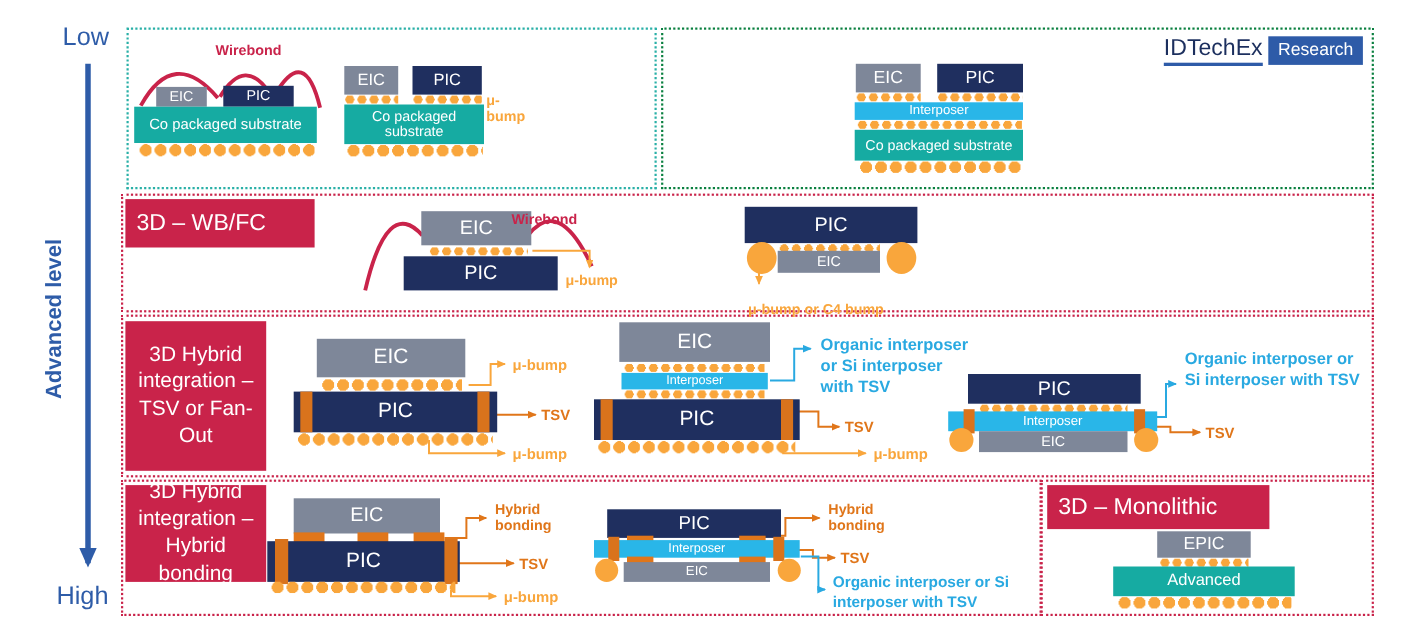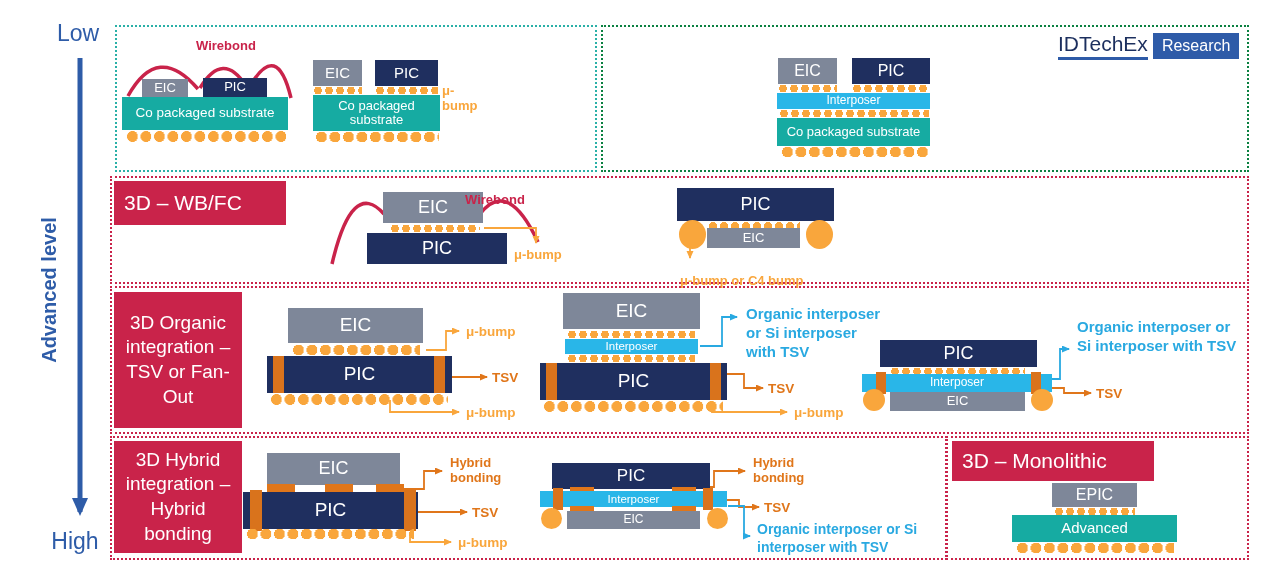--- a/index.html
+++ b/index.html
@@ -89,22 +89,22 @@
   <div class="axis-word" style="left:42px;top:528px;width:66px;">High</div>
 
   <div class="box bd-teal" style="left:115px;top:25px;width:478px;height:143px;"></div>
   <div class="box bd-green" style="left:601px;top:25px;width:644px;height:143px;"></div>
   <div class="box bd-crimson" style="left:110px;top:176px;width:1135px;height:104px;"></div>
   <div class="box bd-crimson" style="left:110px;top:286px;width:1135px;height:144px;"></div>
   <div class="box bd-crimson" style="left:110px;top:436px;width:833px;height:120px;"></div>
   <div class="box bd-crimson" style="left:946px;top:436px;width:299px;height:120px;"></div>
 
   <div class="badge bg-crimson nowrap" style="left:114px;top:181px;width:162px;height:44px;font-size:21px;padding-left:10px;">3D – WB/FC</div>
-  <div class="badge bg-crimson" style="left:114px;top:292px;width:112px;height:136px;font-size:19px;padding:0 8px;">3D Organic integration – TSV or Fan-Out</div>
-  <div class="badge bg-crimson" style="left:114px;top:441px;width:112px;height:112px;font-size:19px;padding:0 8px;">3D Hybrid integration – Hybrid bonding</div>
+  <div class="badge bg-crimson" style="left:114px;top:292px;width:112px;height:136px;font-size:19px;padding:0 8px;">3D Hybrid integration – TSV or Fan-Out</div>
+  <div class="badge bg-crimson" style="left:114px;top:441px;width:112px;height:88px;font-size:19px;padding:0 8px;">3D Hybrid integration – Hybrid bonding</div>
   <div class="badge bg-crimson nowrap" style="left:952px;top:441px;width:192px;height:40px;font-size:21px;padding-left:10px;">3D – Monolithic</div>
 
   <div class="logo">
     <span class="logo-brand">IDTechEx</span>
     <span class="logo-suffix">Research</span>
   </div>
 
   <div class="lab red" style="left:196px;top:39px;font-size:13px;">Wirebond</div>
   <div class="chip gray" style="left:142px;top:79px;width:46px;height:18px;font-size:13px;">EIC</div>
   <div class="chip navy" style="left:203px;top:78px;width:64px;height:19px;font-size:13px;">PIC</div>

